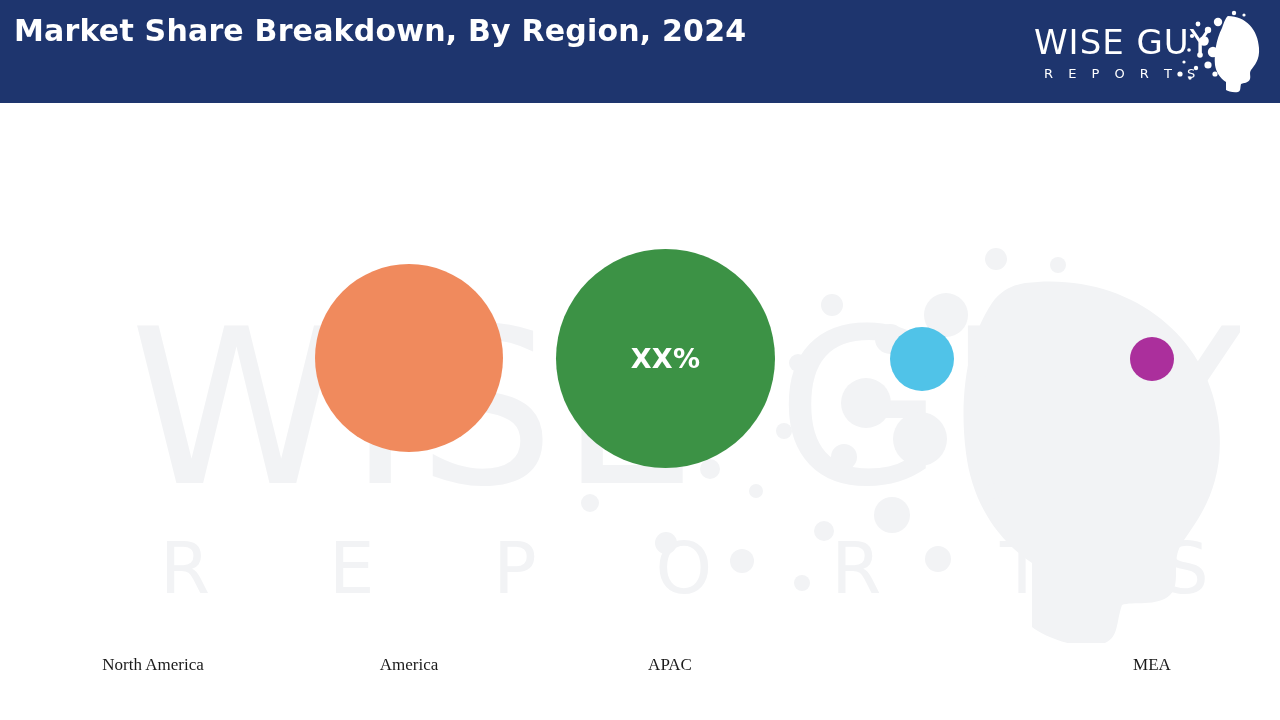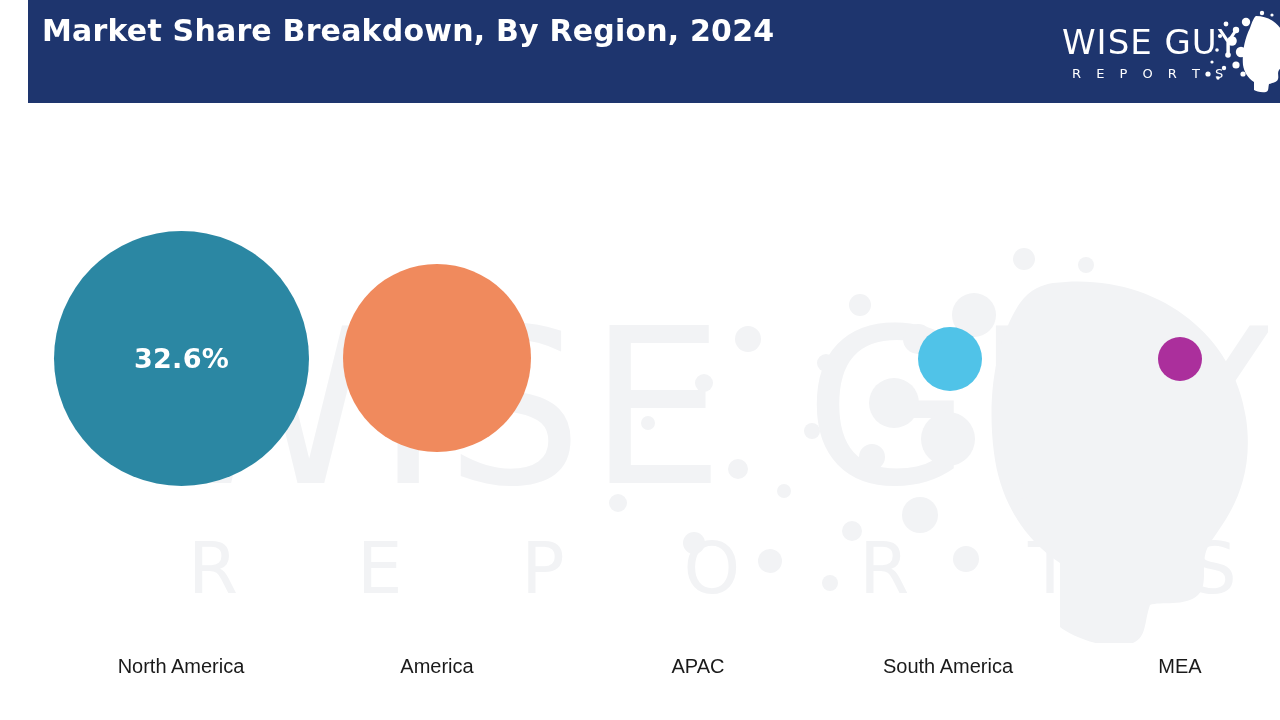--- a/index.html
+++ b/index.html
@@ -12,21 +12,20 @@
     height: 720px;
     font-family: "DejaVu Sans", sans-serif;
     overflow: hidden;
   }
   .page {
     position: relative;
     width: 1152px;
     height: 720px;
     background: #ffffff;
     box-sizing: border-box;
-    margin-left: 28px;
   }
 
   
   .header {
     position: absolute;
     left: 0;
     top: 0;
     width: 1280px;
     height: 103px;
     background: #1e356e;
@@ -98,23 +97,23 @@
     position: absolute;
     left: 0;
     top: 655px;
     width: 1280px;
     height: 65px;
   }
   .axis-label {
     position: absolute;
     top: 0;
     transform: translateX(-50%);
-    font-size: 20px;
+    font-size: 17px;
     color: #1a1a1a;
-    font-family: Liberation Sans, sans-serif;
+    font-family: Liberation Serif, serif;
     white-space: nowrap;
   }
 </style>
 </head>
 <body>
 
 <div class="page">
 
   <div class="header">
     <div class="header-title">Market Share Breakdown, By Region, 2024</div>
@@ -190,40 +189,39 @@
           <circle cx="600" cy="96" r="13"></circle>
           <circle cx="556" cy="140" r="9"></circle>
           <circle cx="590" cy="226" r="10"></circle>
           <circle cx="546" cy="300" r="11"></circle>
           <circle cx="500" cy="180" r="7"></circle>
           <circle cx="470" cy="260" r="9"></circle>
         </g>
       </svg>
     </div>
 
-    <div class="bubble" style="left:26px; top:128px; width:255px; height:255px; background:#2b87a3;">
-      <span class="bubble-label">32.6%</span>
-    </div>
 
     <div class="bubble" style="left:315px; top:161px; width:188px; height:188px; background:#f08a5d;">
       <span class="bubble-label"></span>
     </div>
 
+    <div class="bubble" style="left:556px; top:146px; width:219px; height:219px; background:#3c9245;">
+      <span class="bubble-label">XX%</span>
+    </div>
 
     <div class="bubble" style="left:890px; top:224px; width:64px; height:64px; background:#50c3e8;">
       <span class="bubble-label"></span>
     </div>
 
     <div class="bubble" style="left:1130px; top:234px; width:44px; height:44px; background:#ab2f9c;">
       <span class="bubble-label"></span>
     </div>
 
   </div>
 
   <div class="axis">
     <div class="axis-label" style="left:153px;">North America</div>
     <div class="axis-label" style="left:409px;">America</div>
     <div class="axis-label" style="left:670px;">APAC</div>
-    <div class="axis-label" style="left:920px;">South America</div>
     <div class="axis-label" style="left:1152px;text-align:center;">MEA</div>
   </div>
 
 </div>
 
 </body></html>

